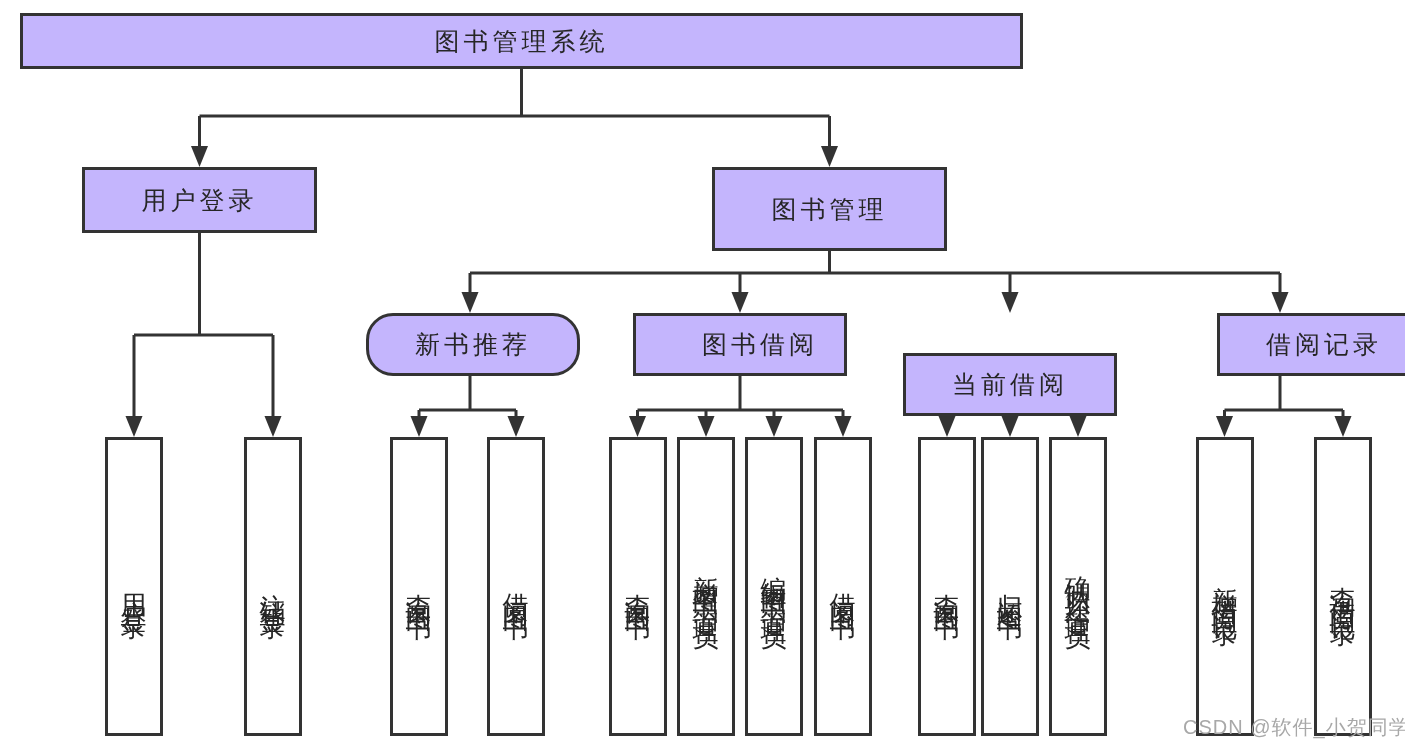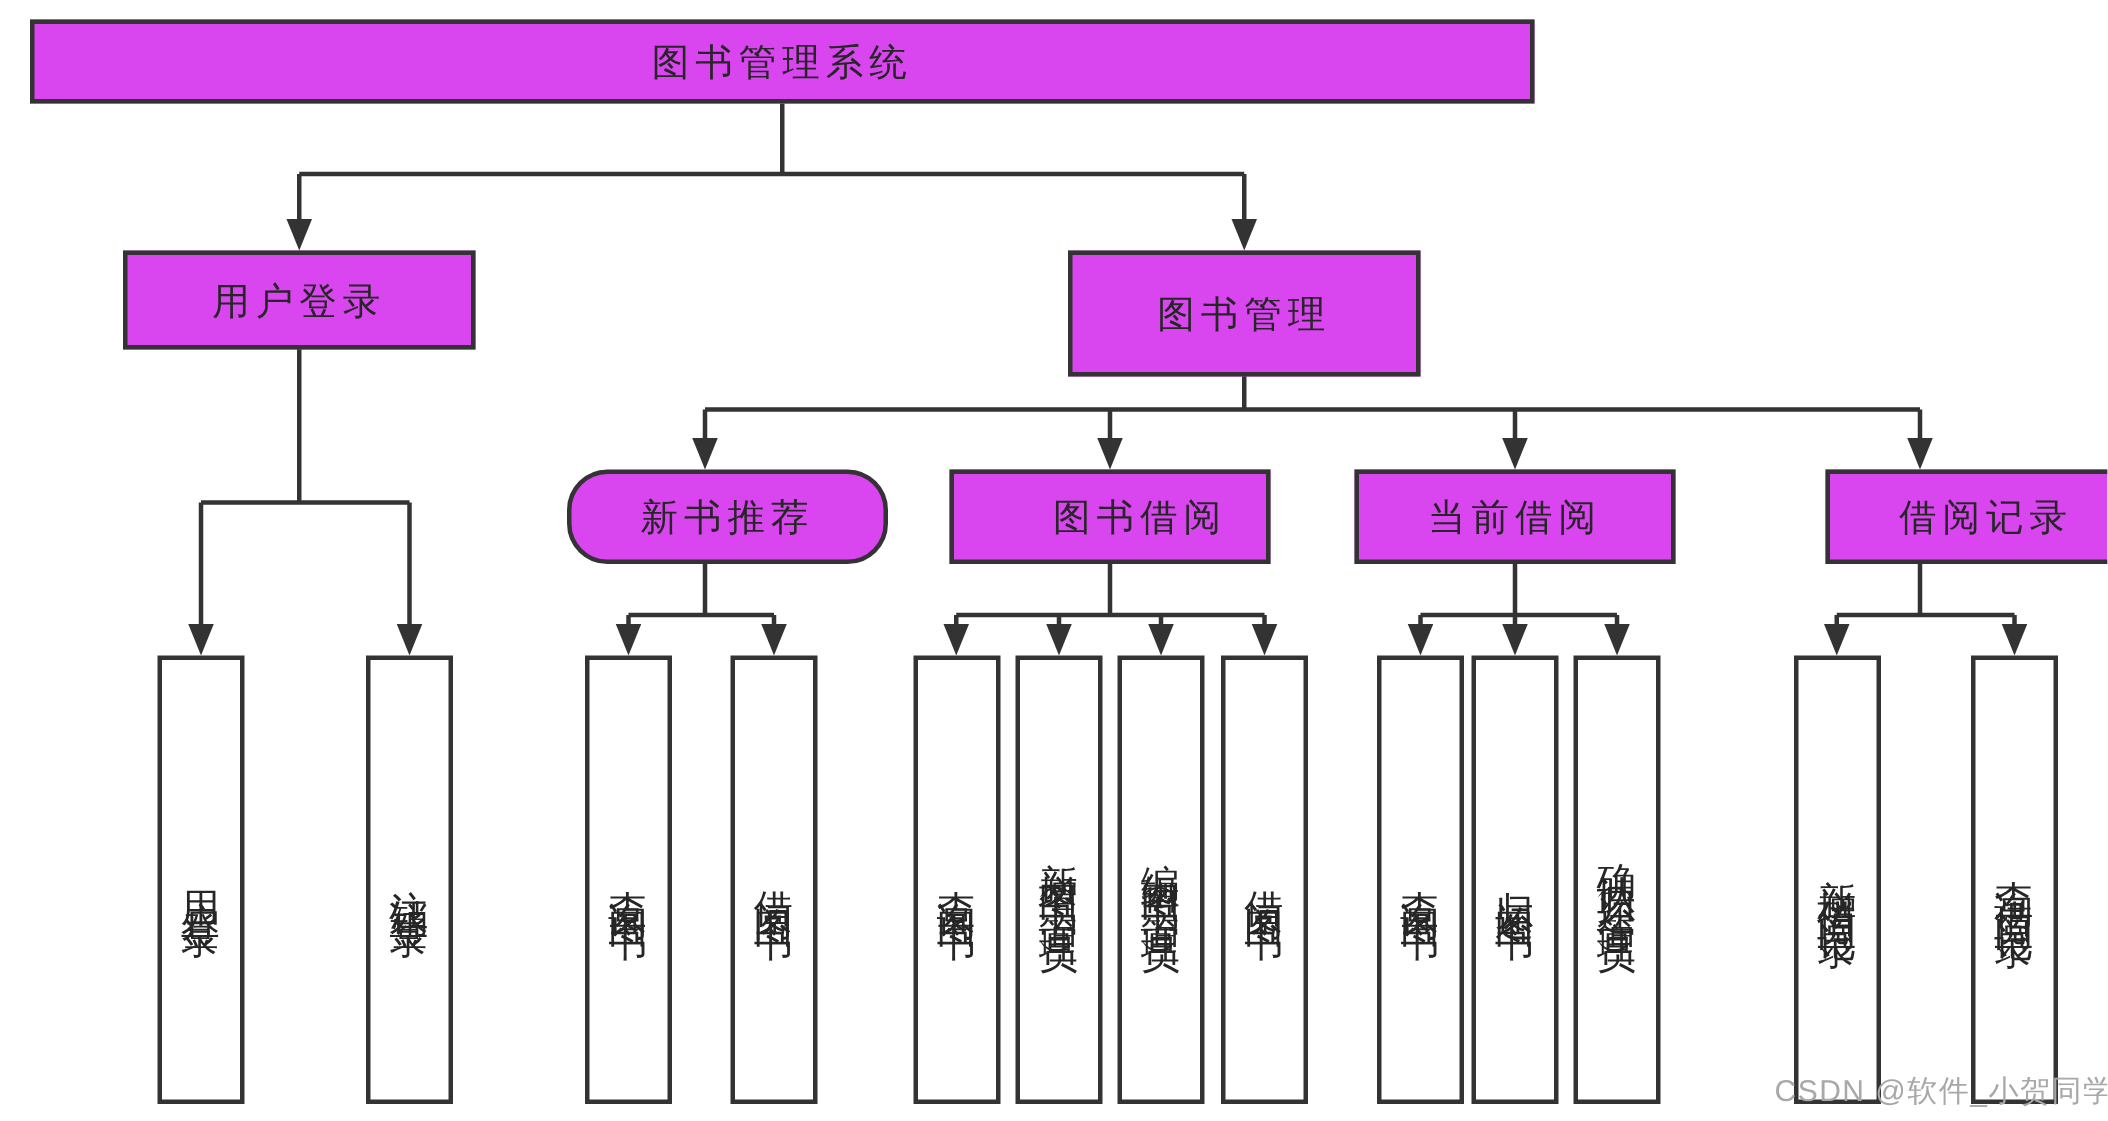--- a/index.html
+++ b/index.html
@@ -6,39 +6,39 @@
   .canvas{
     position:relative;
     width:1405px;height:747px;
     background:#fff;
     font-family:"Liberation Sans","DejaVu Sans",sans-serif;
     color:#262626;
     overflow:hidden;
   }
   .box{
     position:absolute;
-    background:#d946ef;
+    background:#c4b5fd;
     border:3px solid #333;
     box-sizing:border-box;
     display:flex;
     align-items:center;
     justify-content:center;
     text-align:center;
   }
   .h-label{
     font-size:25px;
     letter-spacing:4px;
     color:#262626;
     white-space:nowrap;
   }
   .root-box   { left:20px;  top:13px;  width:1003px; height:56px; }
   .l1-a       { left:82px;  top:167px; width:235px;  height:66px; }
   .l1-b       { left:712px; top:167px; width:235px;  height:84px; }
   .l2         { top:313px;  width:214px; height:63px; }
-  .l2-1{ left:378px;border-radius:27px; } .l2-2{ left:633px;padding-left:40px; } .l2-3{ left:903px; } .l2-4{ left:1173px;margin-left:44px; }
+  .l2-1{ left:366px;border-radius:27px; } .l2-2{ left:633px;padding-left:40px; } .l2-3{ left:903px;margin-top:40px; } .l2-4{ left:1173px;margin-left:44px; }
   .leaf{
     position:absolute;
     top:437px; width:58px; height:299px;
     background:#fff;
     border:3px solid #333;
     box-sizing:border-box;
     display:flex;
     align-items:center;
     justify-content:center;
   }

